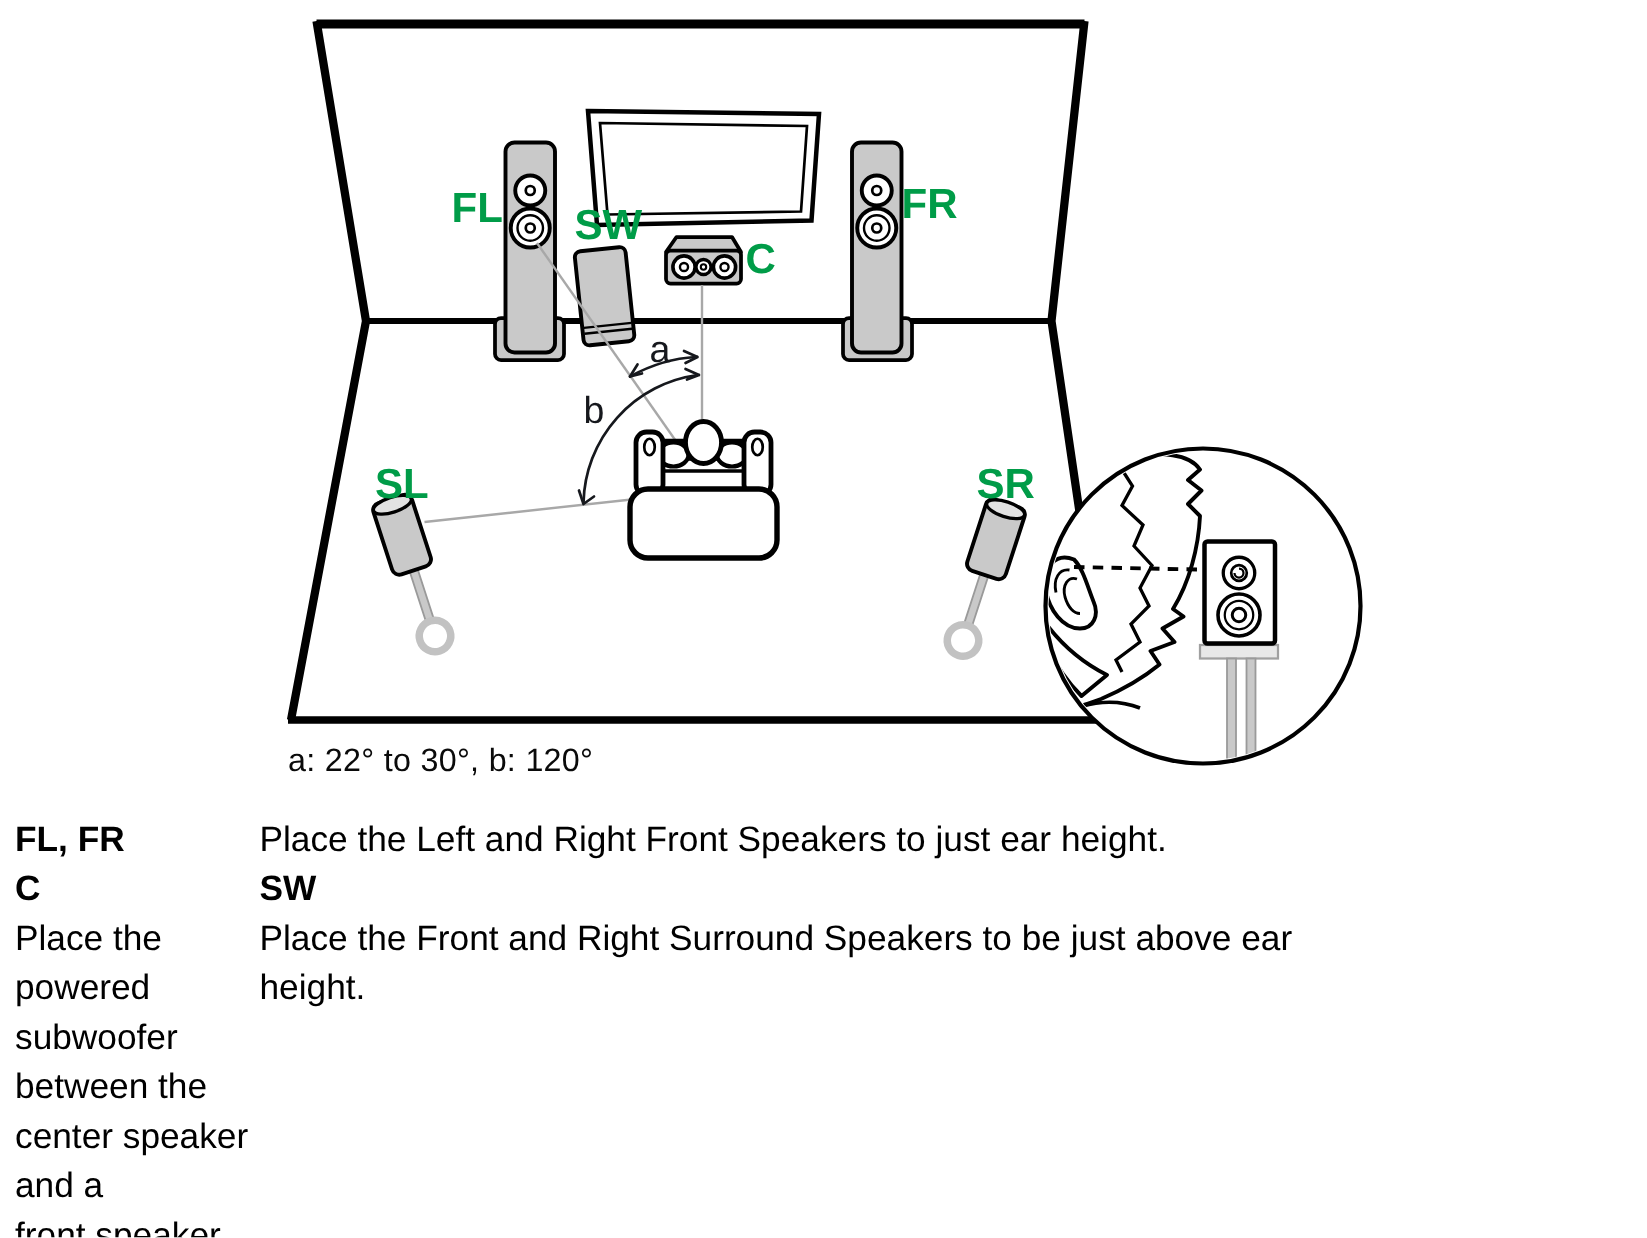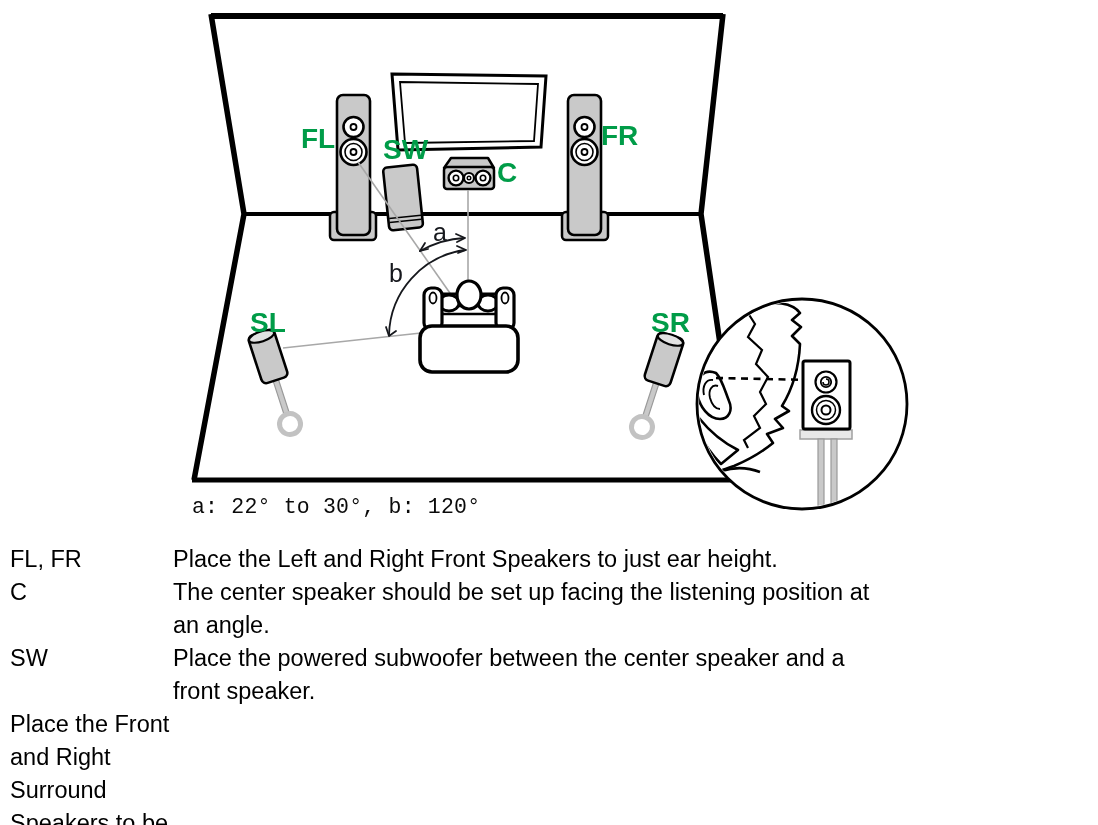--- a/index.html
+++ b/index.html
@@ -3,28 +3,28 @@
 <meta charset="utf-8">
 <style>
   html,body { margin:0; padding:0; background:#fff; }
   .page {
     position:relative; width:1098px; height:825px; background:#ffffff;
     font-family:"Liberation Sans", sans-serif; color:#000; overflow:hidden;
   }
   .diagram-svg { position:absolute; left:0; top:0; }
   .caption {
     position:absolute; left:192px; top:495px;
-    font-size:21.5px; color:#0a0a0a; letter-spacing:0.2px;font-family:Liberation Mono, monospace;
+    font-size:21.5px; color:#0a0a0a; letter-spacing:0.2px;
   }
   .legend {
     position:absolute; left:10px; top:543px;
     display:grid; grid-template-columns:163px auto;
     font-size:23.5px; line-height:33px;
   }
-  .legend .term { font-weight:normal; }
+  .legend .term { font-weight:bold; }
   .legend .def  { white-space:pre-line; }
   svg text.green-label {
     font-family:"Liberation Sans", sans-serif;
     font-weight:bold; font-size:28px; fill:#009C48;
   }
   svg text.angle-label {
     font-family:"Liberation Sans", sans-serif;
     font-size:25px; fill:#16181d;
   }
 </style>
@@ -180,22 +180,20 @@
       </g>
     </g>
   </svg>
 
   <div class="caption">a: 22° to 30°, b: 120°</div>
 
   <div class="legend">
     <div class="term">FL, FR</div>
     <div class="def">Place the Left and Right Front Speakers to just ear height.</div>
     <div class="term">C</div>
-    <div class="def">The center speaker should be set up facing the listening position at
-an angle.</div>
     <div class="term">SW</div>
     <div class="def">Place the powered subwoofer between the center speaker and a
 front speaker.</div>
     <div class="def">Place the Front and Right Surround Speakers to be just above ear
 height.</div>
   </div>
 
 </div>
 
 </body></html>

